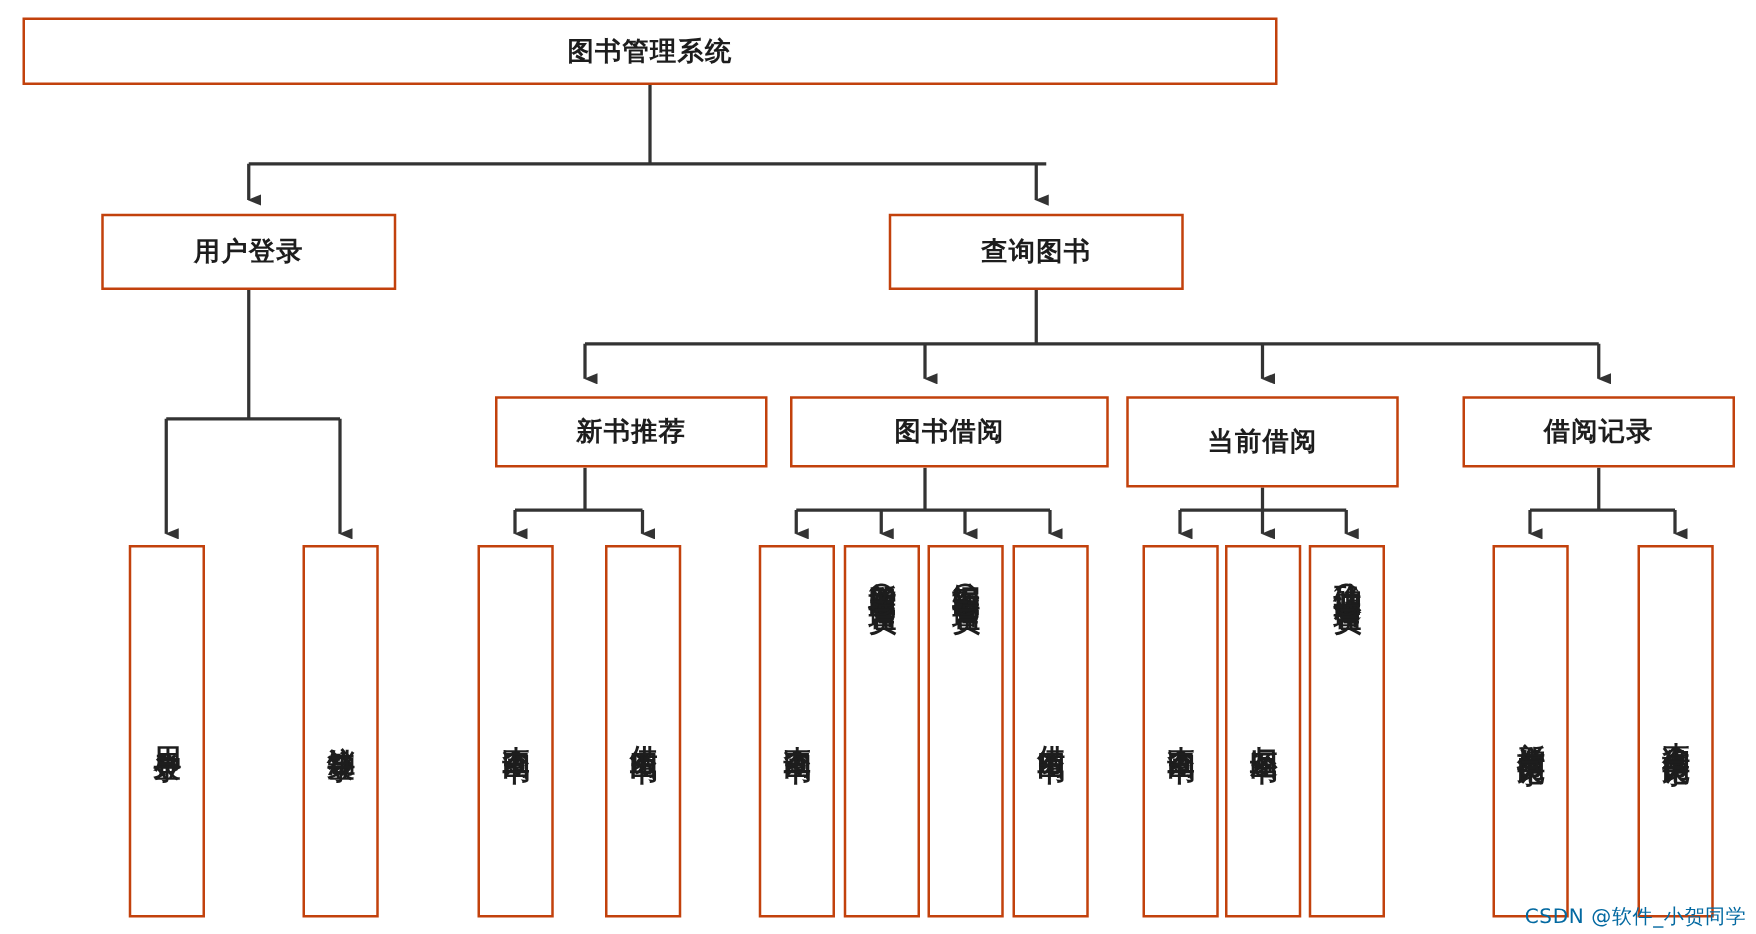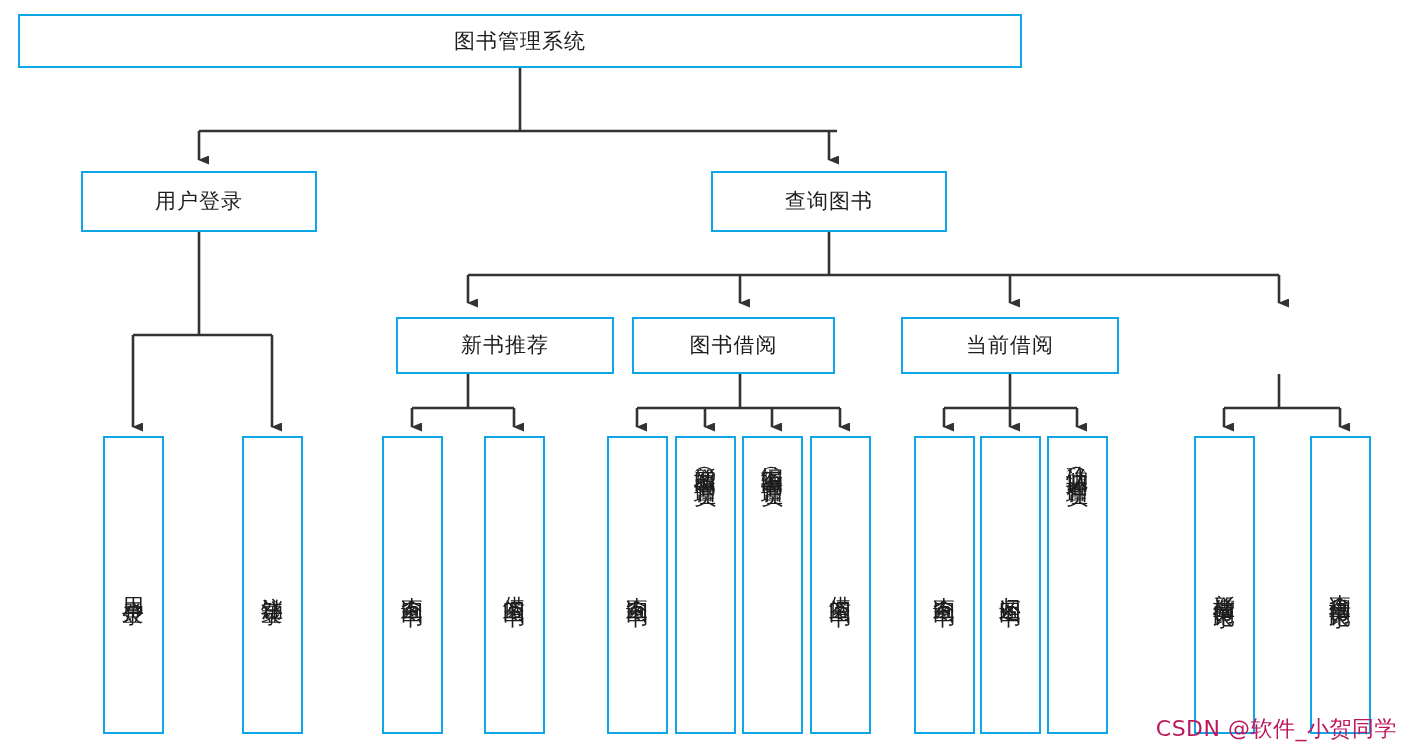--- a/index.html
+++ b/index.html
@@ -19,25 +19,26 @@
     position:absolute;
     left:0; top:0;
     width:1405px;
     height:747px;
     pointer-events:none;
   }
   .node{
     position:absolute;
     box-sizing:border-box;
     background:#ffffff;
-    border:2px solid #0ea5e9;
+    border:2px solid #c2410c;
     display:flex;
     align-items:center;
     justify-content:center;
     text-align:center;
+    font-weight:bold;
   }
   .node .label{
     font-size:21px;
     line-height:1.18;
     letter-spacing:1px;
     color:#1d1d1d;
     white-space:nowrap;
   }
   .node.vert{
     align-items:flex-start;
@@ -52,22 +53,22 @@
     white-space:nowrap;
   }
   .node.vert.mid{
     align-items:center;
     padding-top:0;
   }
   #watermark{
     position:absolute;
     right:8px;
     bottom:3px;
-    font-size:22px;
-    color:#be185d;
+    font-size:16px;
+    color:#0369a1;
     letter-spacing:0.5px;
     white-space:nowrap;
     text-align:right;
   }
 </style>
 </head>
 <body>
 
 <div id="canvas">
 
@@ -130,28 +131,31 @@
   </div>
 
   <div class="node" style="left:711px;top:171px;width:236px;height:61px;">
     <span class="label">查询图书</span>
   </div>
 
   <div class="node" style="left:360px;top:317px;width:218px;height:57px;margin-left:36px;">
     <span class="label">新书推荐</span>
   </div>
 
-  <div class="node" style="left:632px;top:317px;width:203px;height:57px;">
+  <div class="node" style="left:632px;top:317px;width:255px;height:57px;">
     <span class="label">图书借阅</span>
   </div>
 
-  <div class="node" style="left:901px;top:317px;width:218px;height:57px;">
+  <div class="node" style="left:901px;top:317px;width:218px;height:73px;">
     <span class="label">当前借阅</span>
   </div>
 
+  <div class="node" style="left:1170px;top:317px;width:218px;height:57px;">
+    <span class="label">借阅记录</span>
+  </div>
 
   <div class="node vert mid" style="left:103px;top:436px;width:61px;height:298px;">
     <span class="label">用户登录</span>
   </div>
 
   <div class="node vert mid" style="left:242px;top:436px;width:61px;height:298px;">
     <span class="label">注销登录</span>
   </div>
 
   <div class="node vert mid" style="left:382px;top:436px;width:61px;height:298px;">

